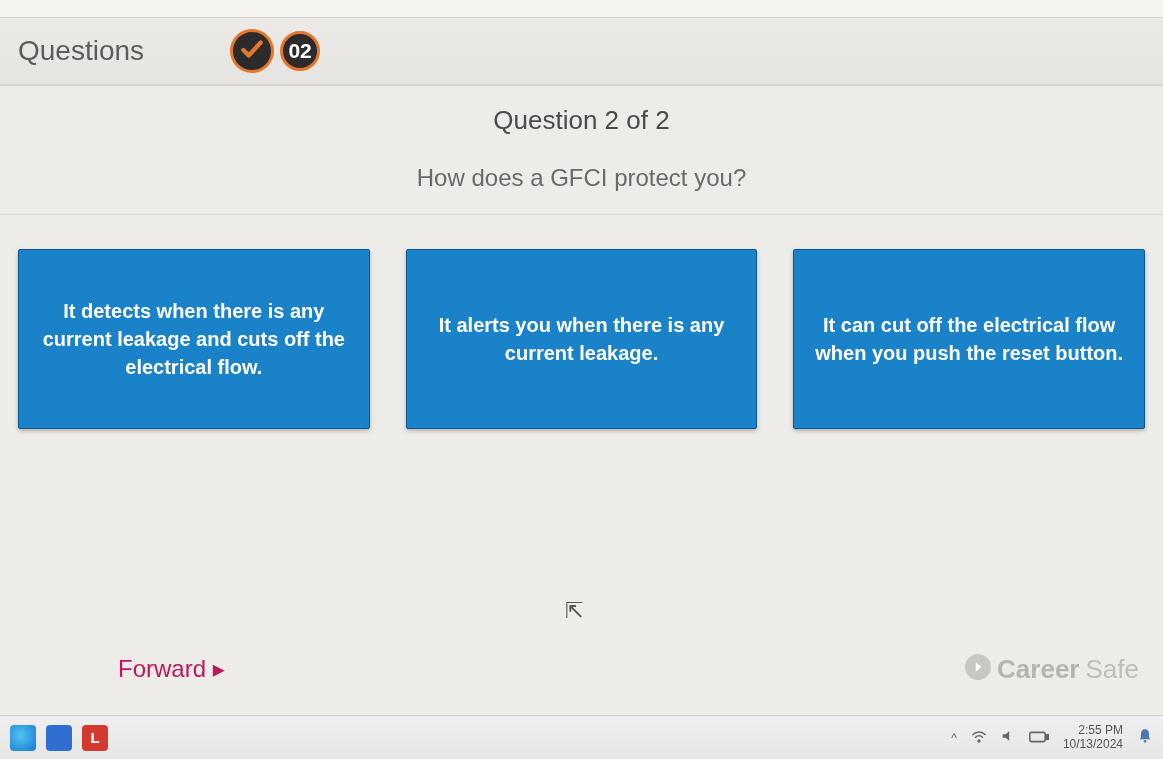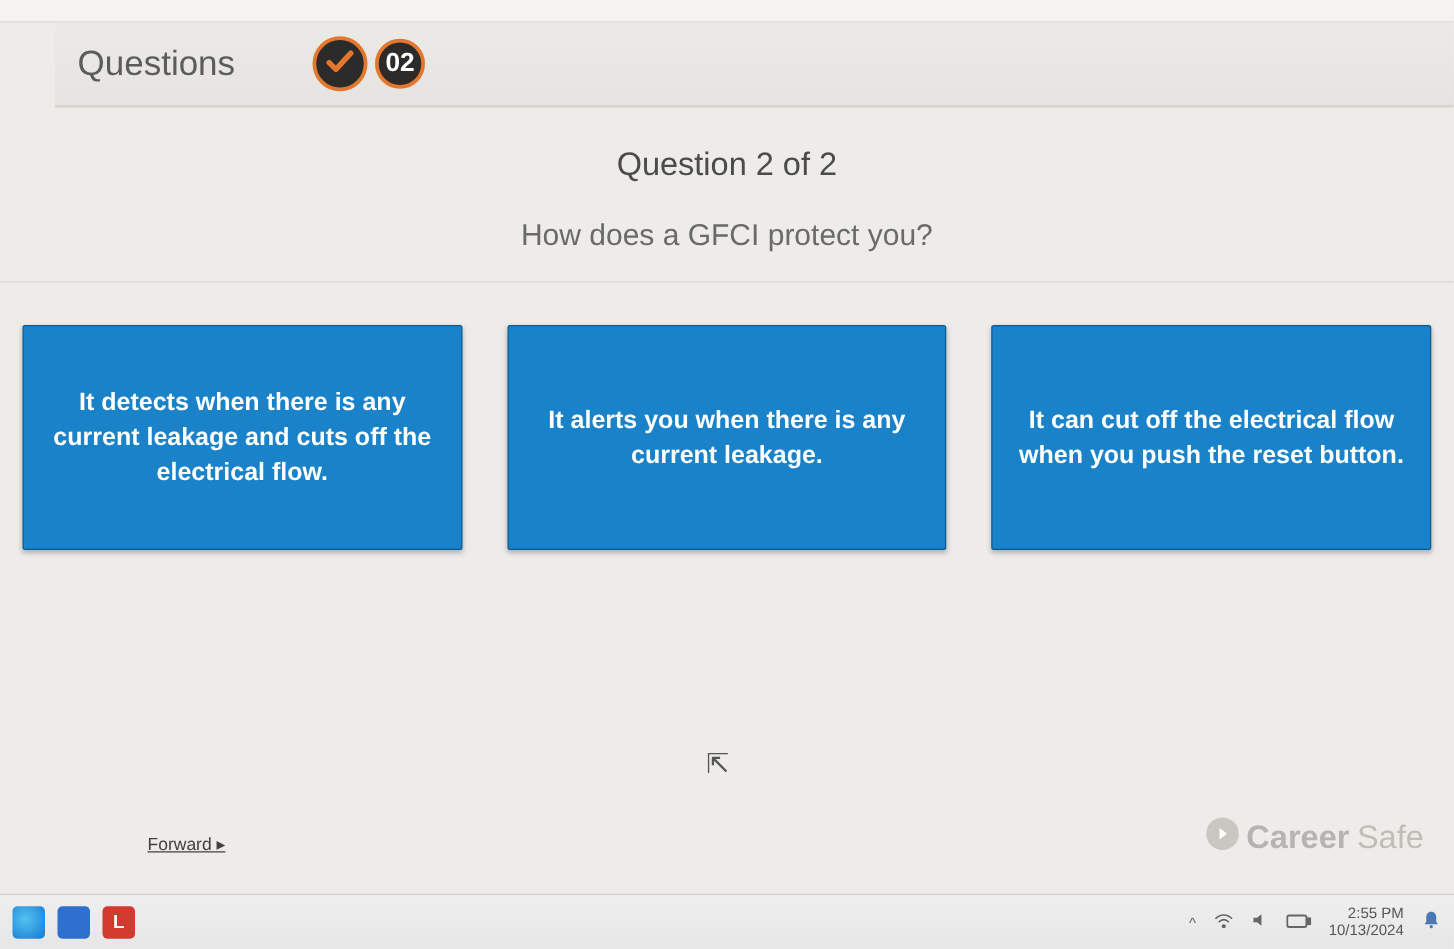--- a/index.html
+++ b/index.html
@@ -11,22 +11,21 @@
     flex-direction: column;
   }
   .top-gap { height: 18px; background: #f5f4f1; border-bottom: 1px solid #d8d6d2; }
   .header {
     height: 68px;
     background: linear-gradient(#ebeae6, #e6e4e0);
     border-bottom: 2px solid #d6d4cf;
     display: flex;
     align-items: center;
     padding: 0 18px;
-    gap: 62px;
-    margin-left: 44px;
+    gap: 86px;
   }
   .header-title {
     font-size: 28px;
     color: #5c5c5c;
     font-weight: 400;
   }
   .badges { display: flex; gap: 6px; align-items: center; }
   .badge {
     width: 44px; height: 44px; border-radius: 50%;
     display: flex; align-items: center; justify-content: center;
@@ -42,21 +41,21 @@
     border: 3px solid #e2772d;
     color: #fff;
     font-size: 21px;
     width: 40px; height: 40px;
   }
   .content {
     flex: 1;
     display: flex;
     flex-direction: column;
     align-items: center;
-    padding-top: 30px;
+    padding-top: 19px;
   }
   .q-index {
     font-size: 26px;
     color: #4b4b4b;
     margin-bottom: 28px;
   }
   .q-text {
     font-size: 24px;
     color: #6a6a6a;
     margin-bottom: 22px;
@@ -103,26 +102,25 @@
   .pill-btn {
     border: 2px solid #c6c4bf;
     background: transparent;
     color: #b0aea9;
     font-size: 18px;
     padding: 6px 24px;
     border-radius: 22px;
     cursor: pointer;
   }
   .fwd-btn {
-    color: #404040;
-    font-size: 14px;
+    color: #be185d;
+    font-size: 24px;
     border: none;
     background: transparent;
     cursor: pointer;
-    text-decoration: underline;
   }
   .brand {
     position: absolute;
     right: 24px;
     bottom: 74px;
     display: flex;
     align-items: flex-start;
     gap: 6px;
     color: #b5b4b0;
     font-size: 26px;

